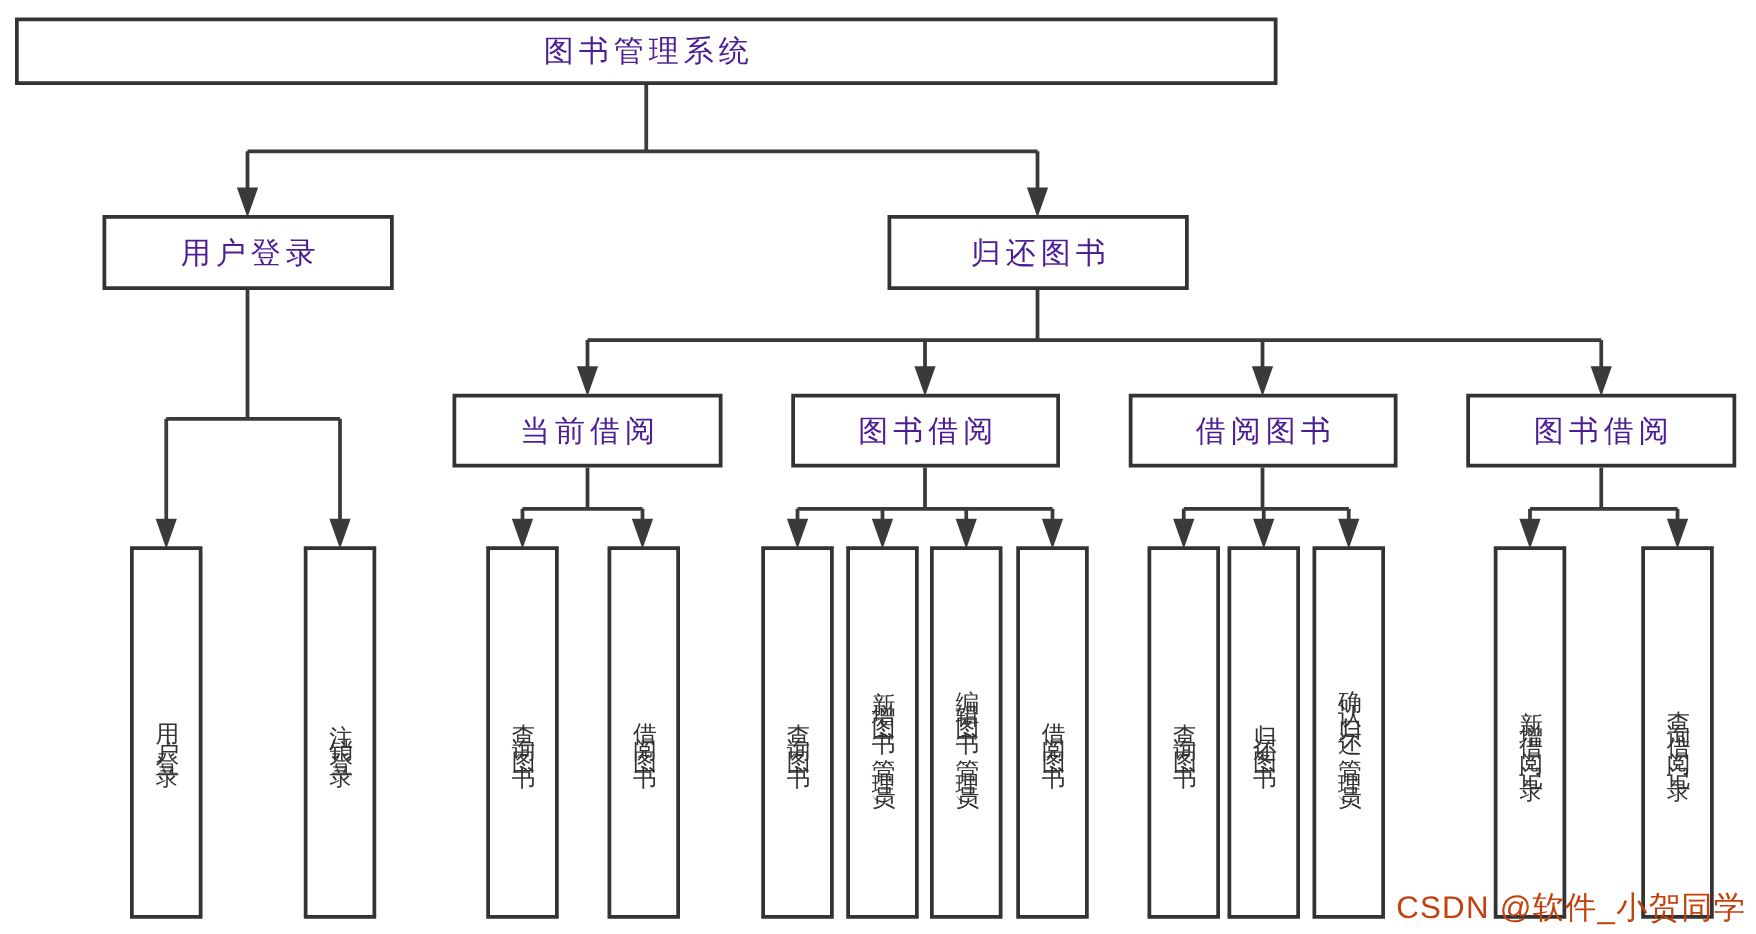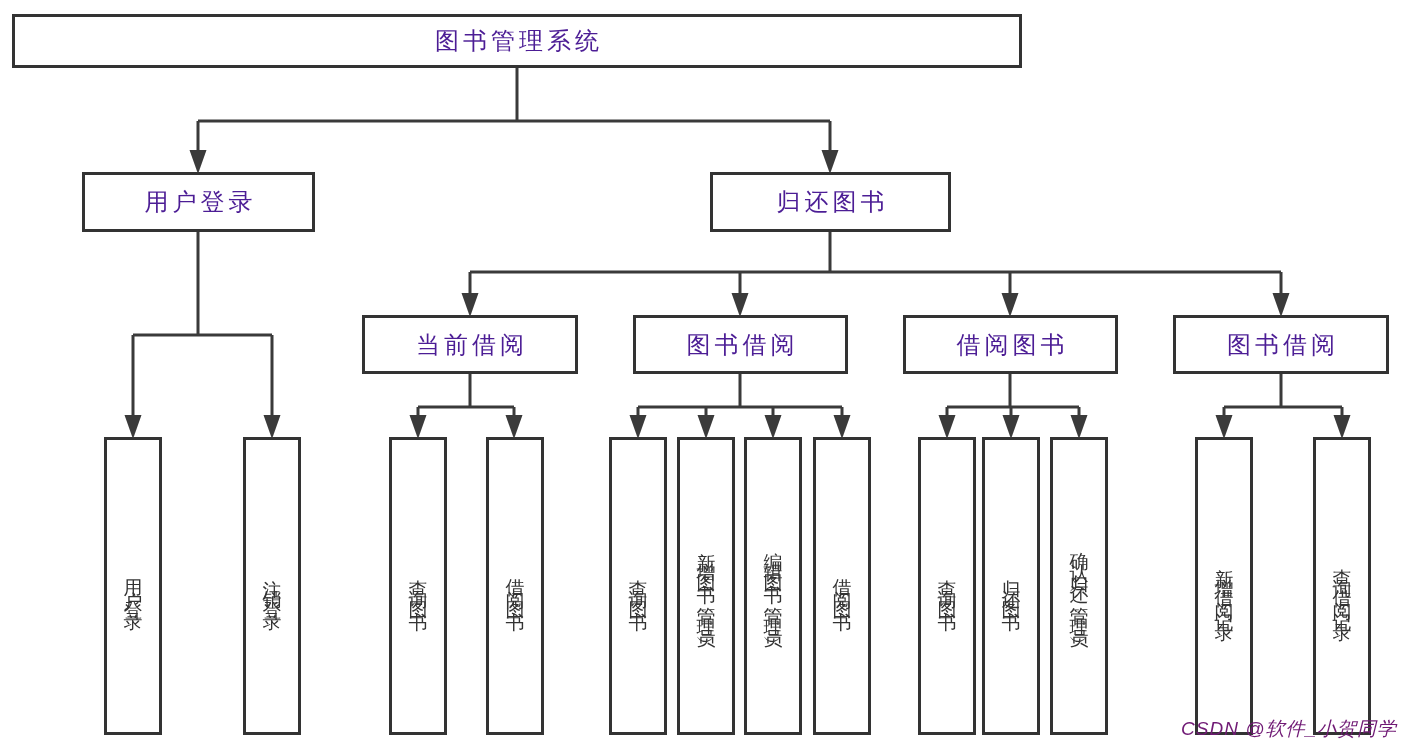--- a/index.html
+++ b/index.html
@@ -45,26 +45,25 @@
   .connectors {
     position:absolute;
     left:0; top:0;
     z-index:3;
     pointer-events:none;
   }
   .watermark {
     position:absolute;
     right:8px;
     bottom:5px;
-    font-size:19px;
+    font-size:25px;
     letter-spacing:1px;
-    color:#701a75;
+    color:#c2410c;
     z-index:5;
     white-space:nowrap;
-    font-style:italic;
   }
 </style>
 </head>
 <body>
 
 <div class="canvas">
 
   <svg class="connectors" width="1405" height="747" viewBox="0 0 1405 747">
     <g stroke="#3a3a3a" stroke-width="3" fill="none">
 

